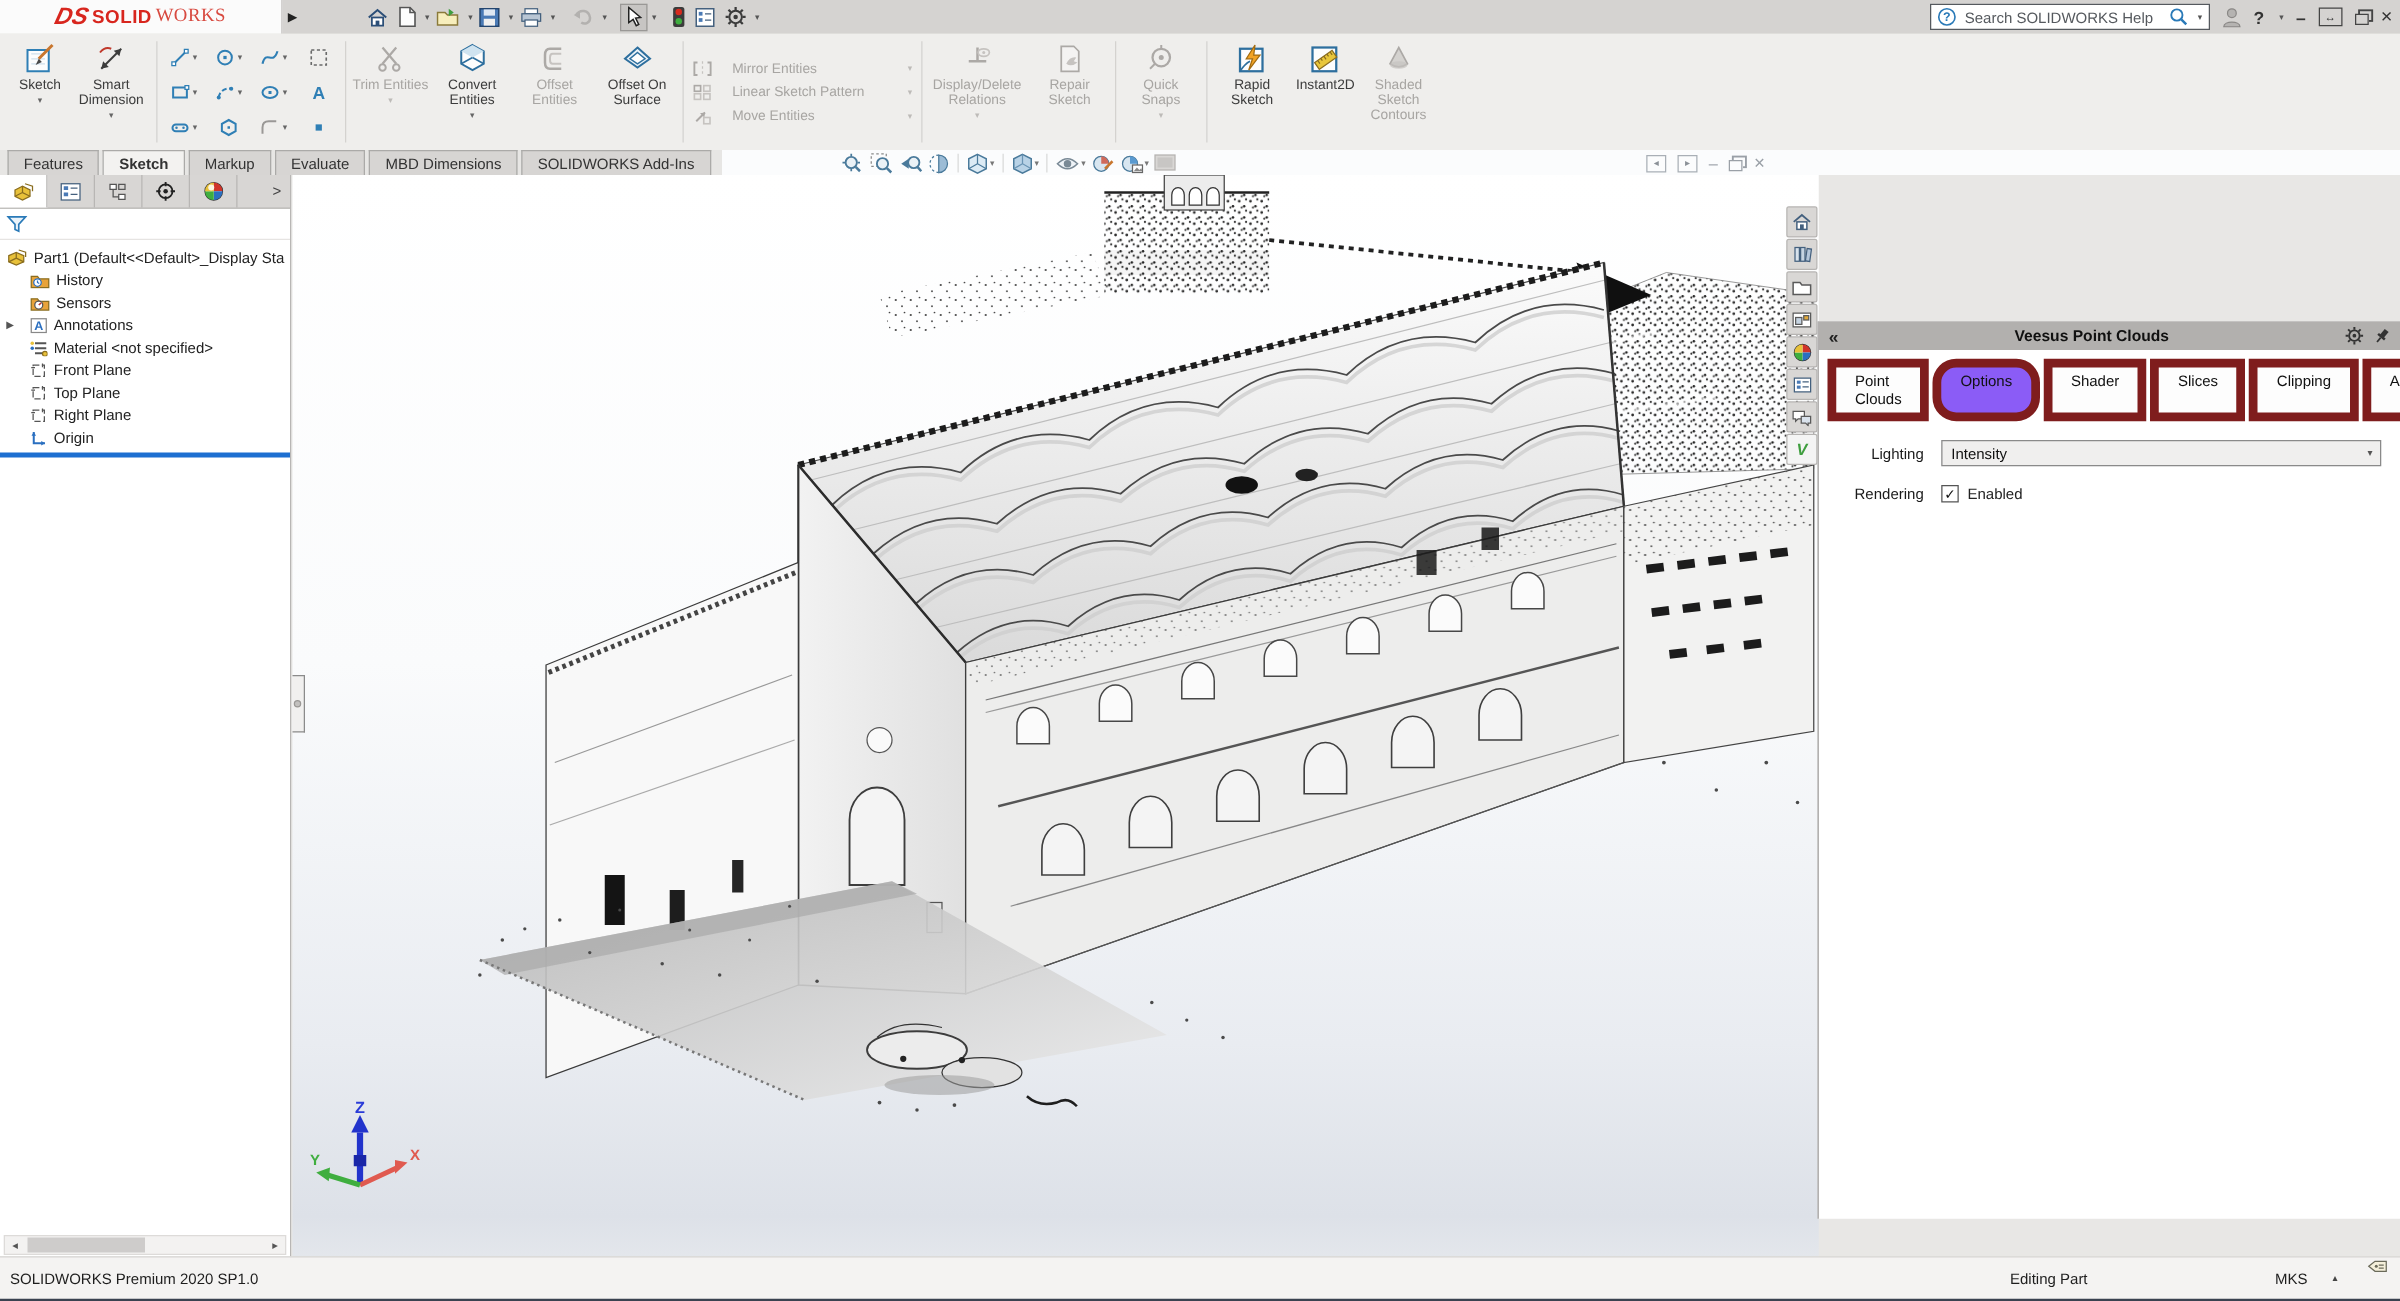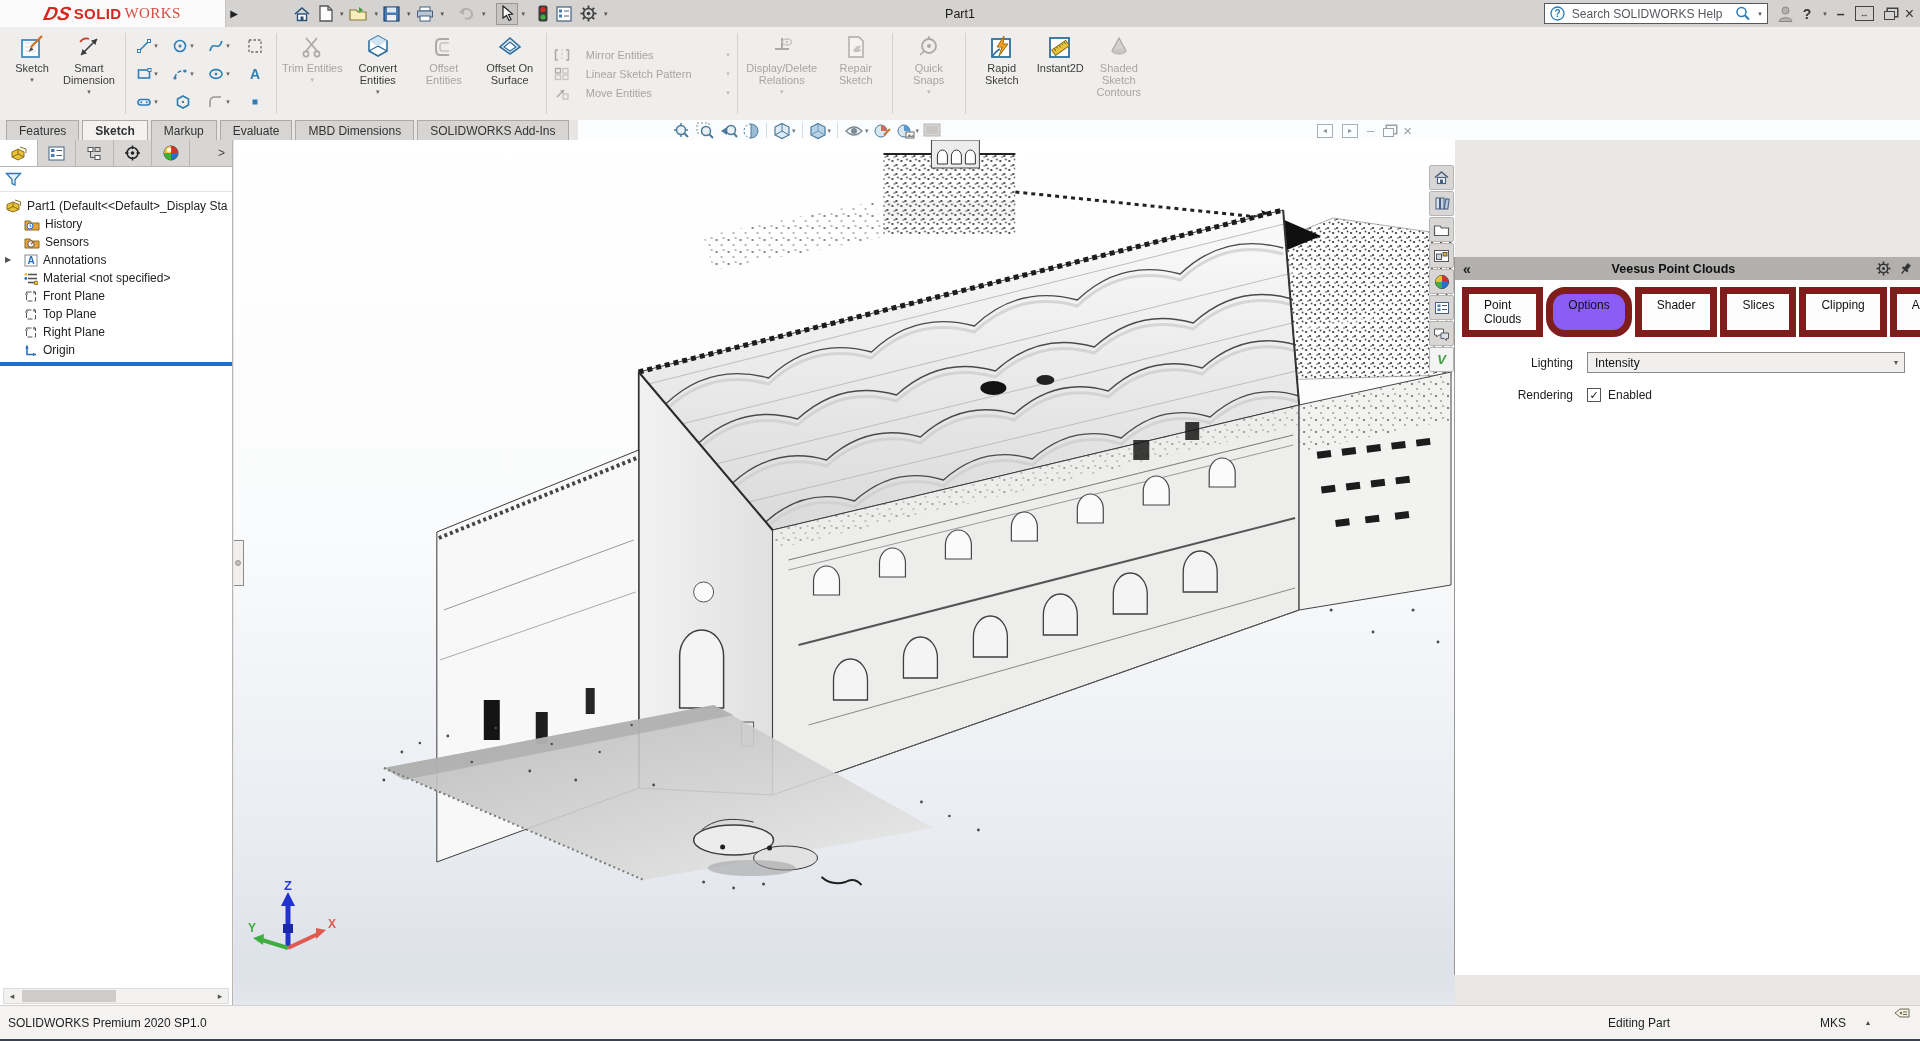--- a/index.html
+++ b/index.html
@@ -88,21 +88,21 @@
 
   
   .veesus { position:absolute; top:117px; right:0; width:466px; bottom:33px; background:#fff; border-left:1px solid #9a9896; }
   .v-header { height:23px; background:#b2b0ae; display:flex; align-items:center; padding:0 8px; gap:8px; }
   .v-collapse { font-size:14px; font-weight:bold; color:#222; }
   .v-title { flex:1; text-align:center; font-weight:bold; font-size:12.5px; color:#101010; }
   .v-tabs { display:flex; padding:7px 7px 0; }
   .vtab { border:7px solid #7f1d1d; padding:4px 15px; background:#fdfdfd; margin-right:3px; color:#111; }
   .vtab.active { background:#8b5cf6;border-radius:19px; }
   .v-row { display:flex; align-items:center; margin-top:15px; padding-right:15px; }
-  .v-label { width:132px; text-align:right; padding-right:14px; color:#1a1a1a; }
+  .v-label { width:98px; text-align:right; padding-right:14px; color:#1a1a1a; }
   .v-select { flex:1; height:21px; background:#f0efee; border:1px solid #8a8a8a; display:flex; align-items:center; padding:0 7px; position:relative; color:#111; }
   .sel-caret { position:absolute; right:6px; font-size:8px; color:#555; }
   .v-check { width:14px; height:14px; border:1px solid #555; background:#fff; display:flex; align-items:center; justify-content:center; font-size:11px; color:#111; margin-right:7px; }
 
   
   .modeltabs { position:absolute; left:0; right:0; bottom:18px; height:15px; background:#e9e8e6; border-top:1px solid #c6c4c2; display:flex; align-items:stretch; font-size:11.5px; }
   .mt-nav { display:flex; }
   .mt-navbtn { width:17px; display:flex; align-items:center; justify-content:center; background:#dddbd9; border-right:1px solid #c0beba; }
   .mtab { padding:0 13px; display:flex; align-items:center; border-right:1px solid #c6c4c2; color:#222; }
   .mtab.active { background:#fbfbfa; font-weight:bold; }
@@ -205,21 +205,20 @@
               <line x1="14" y1="8.5" x2="16.5" y2="8.5"></line>
               <line x1="2.8" y1="2.8" x2="4.6" y2="4.6"></line>
               <line x1="12.4" y1="12.4" x2="14.2" y2="14.2"></line>
               <line x1="14.2" y1="2.8" x2="12.4" y2="4.6"></line>
               <line x1="4.6" y1="12.4" x2="2.8" y2="14.2"></line>
             </g>
           </svg>
       </div>
         <span class="tb-caret">▾</span>
     </div>
-    <div class="doc-title">Part1</div>
     <div class="tb-right">
       <div class="search-box">
         <svg width="15" height="15">
             <circle cx="7.5" cy="7.5" r="6.5" fill="none" stroke="#2a7ab8" stroke-width="1.3"></circle>
             <text x="7.5" y="11" text-anchor="middle" font-size="10" font-weight="bold" fill="#2a7ab8">?</text>
           </svg>
         <input readonly="" placeholder="Search SOLIDWORKS Help" style="">
         <svg width="16" height="15">
             <circle cx="6.5" cy="6" r="4.5" fill="none" stroke="#2a7ab8" stroke-width="1.5"></circle>
             <line x1="10" y1="9.5" x2="14" y2="13.5" stroke="#2a7ab8" stroke-width="2"></line>

